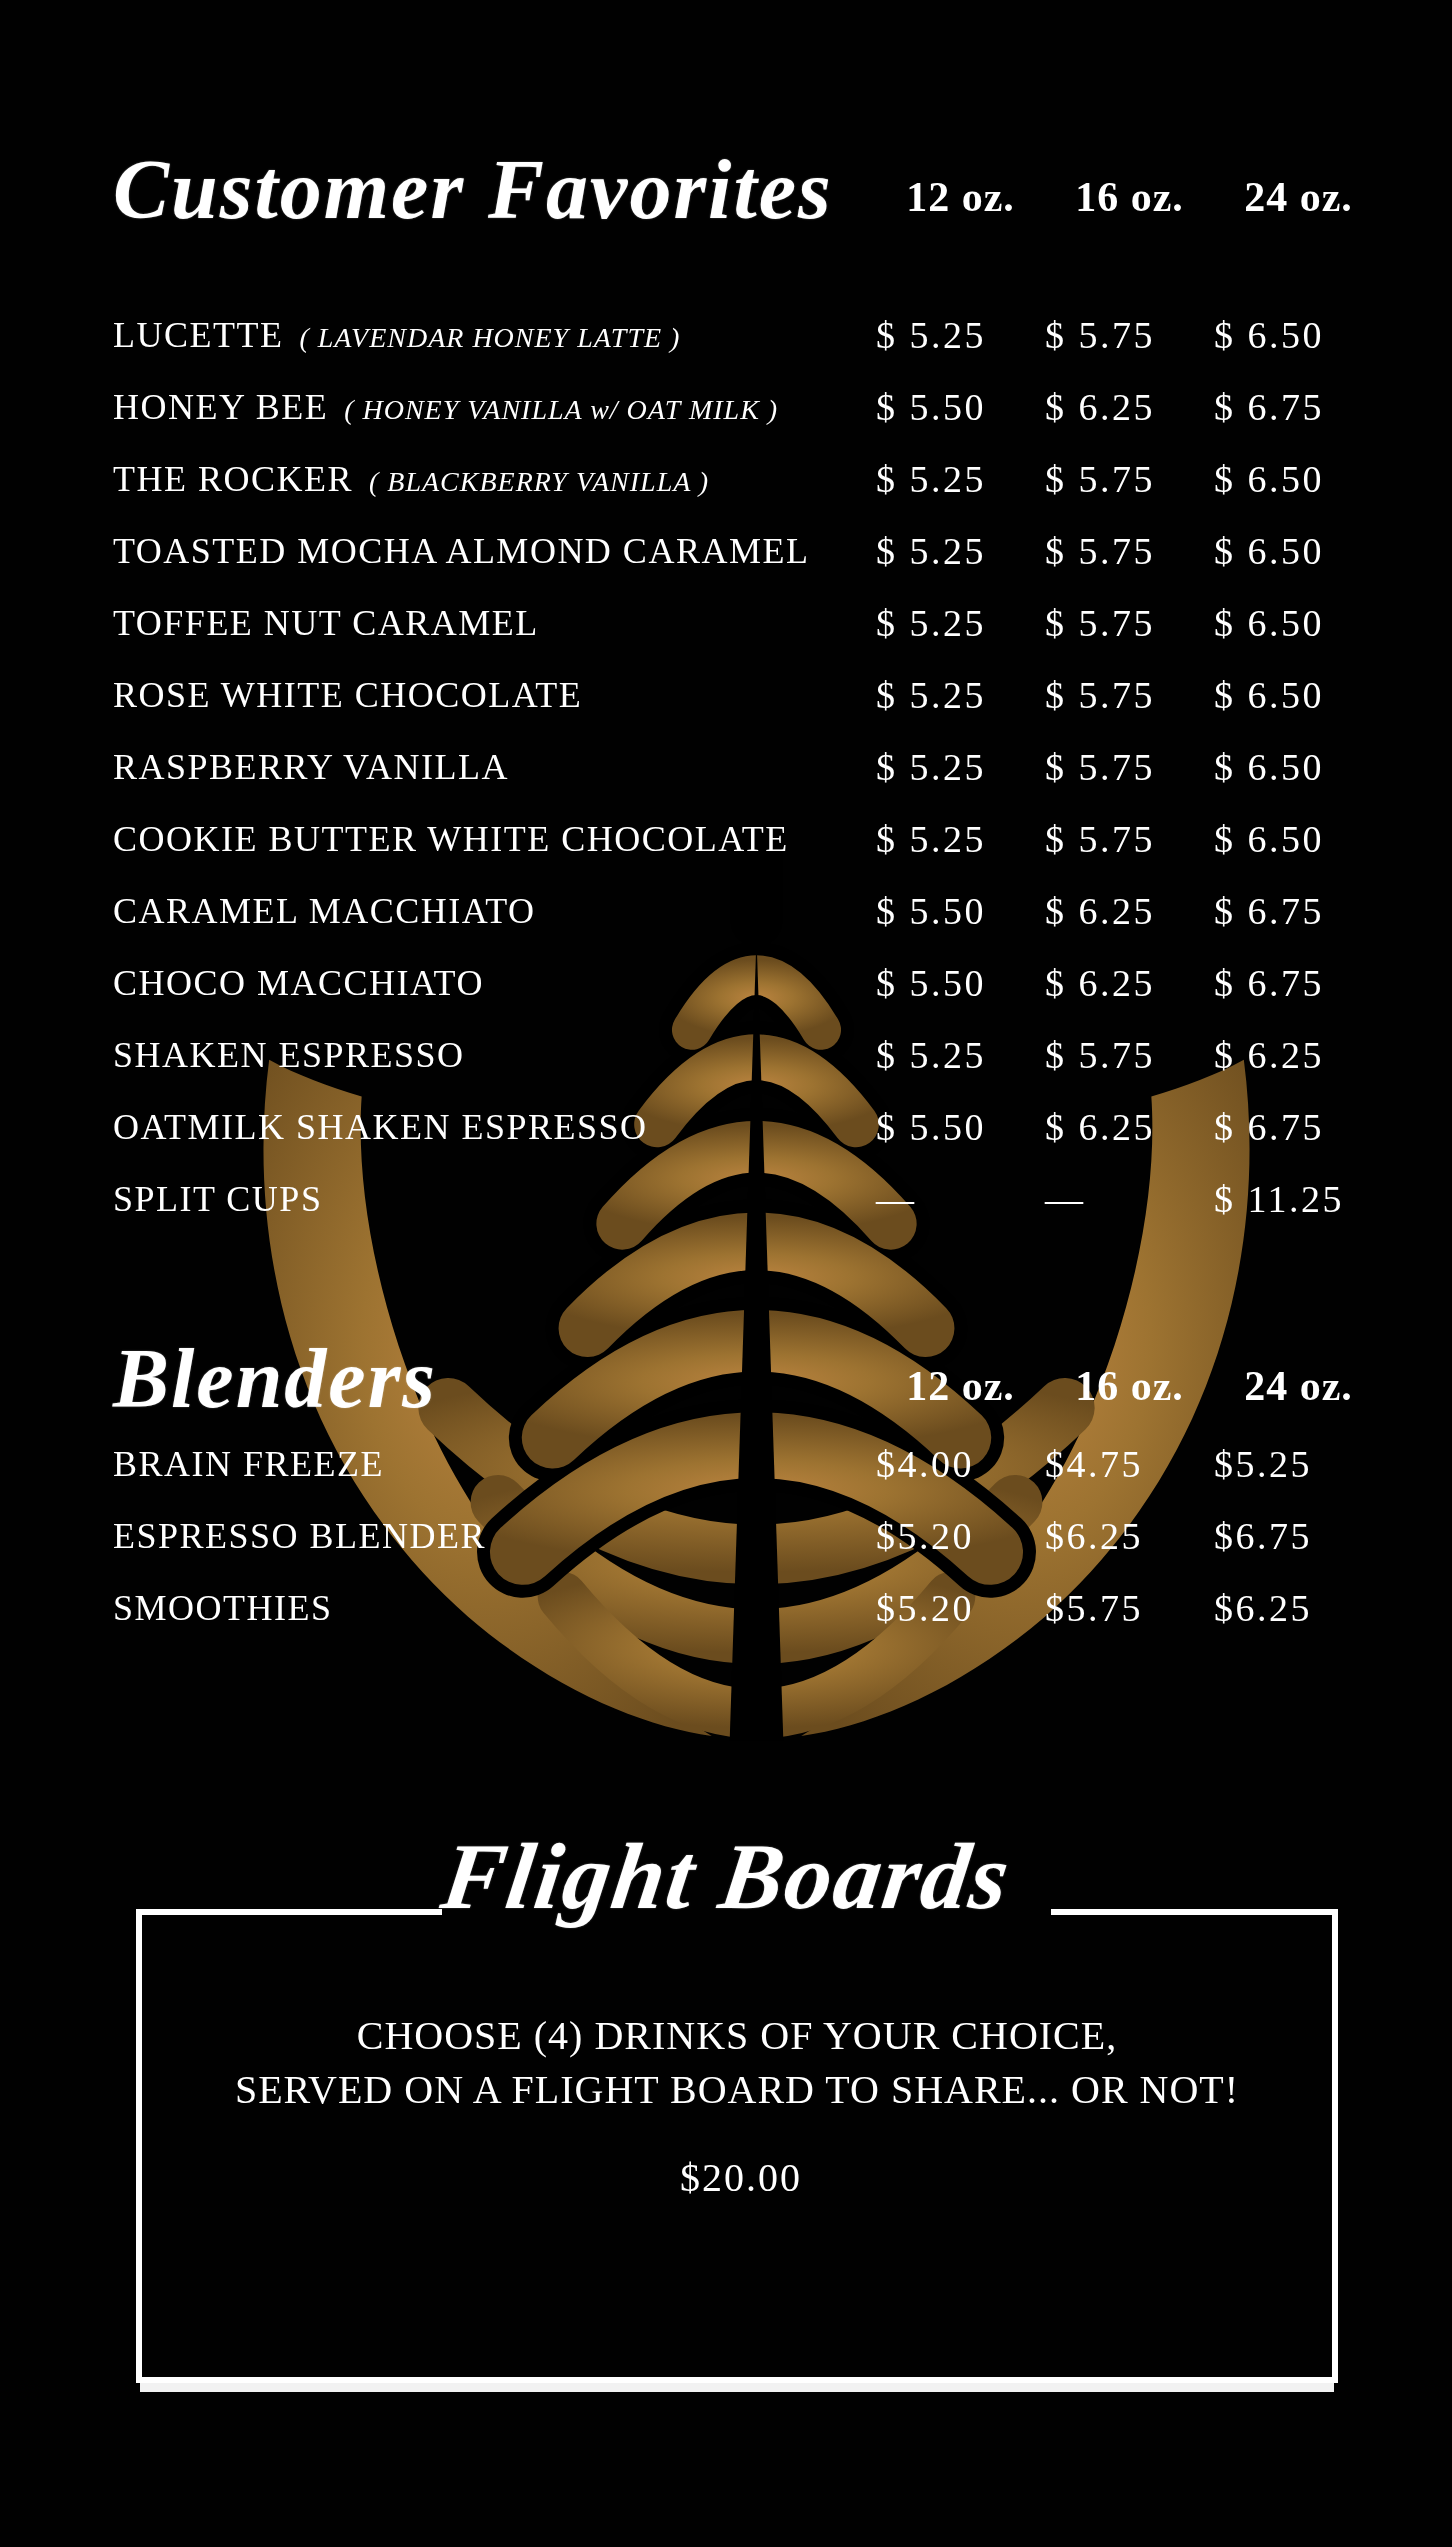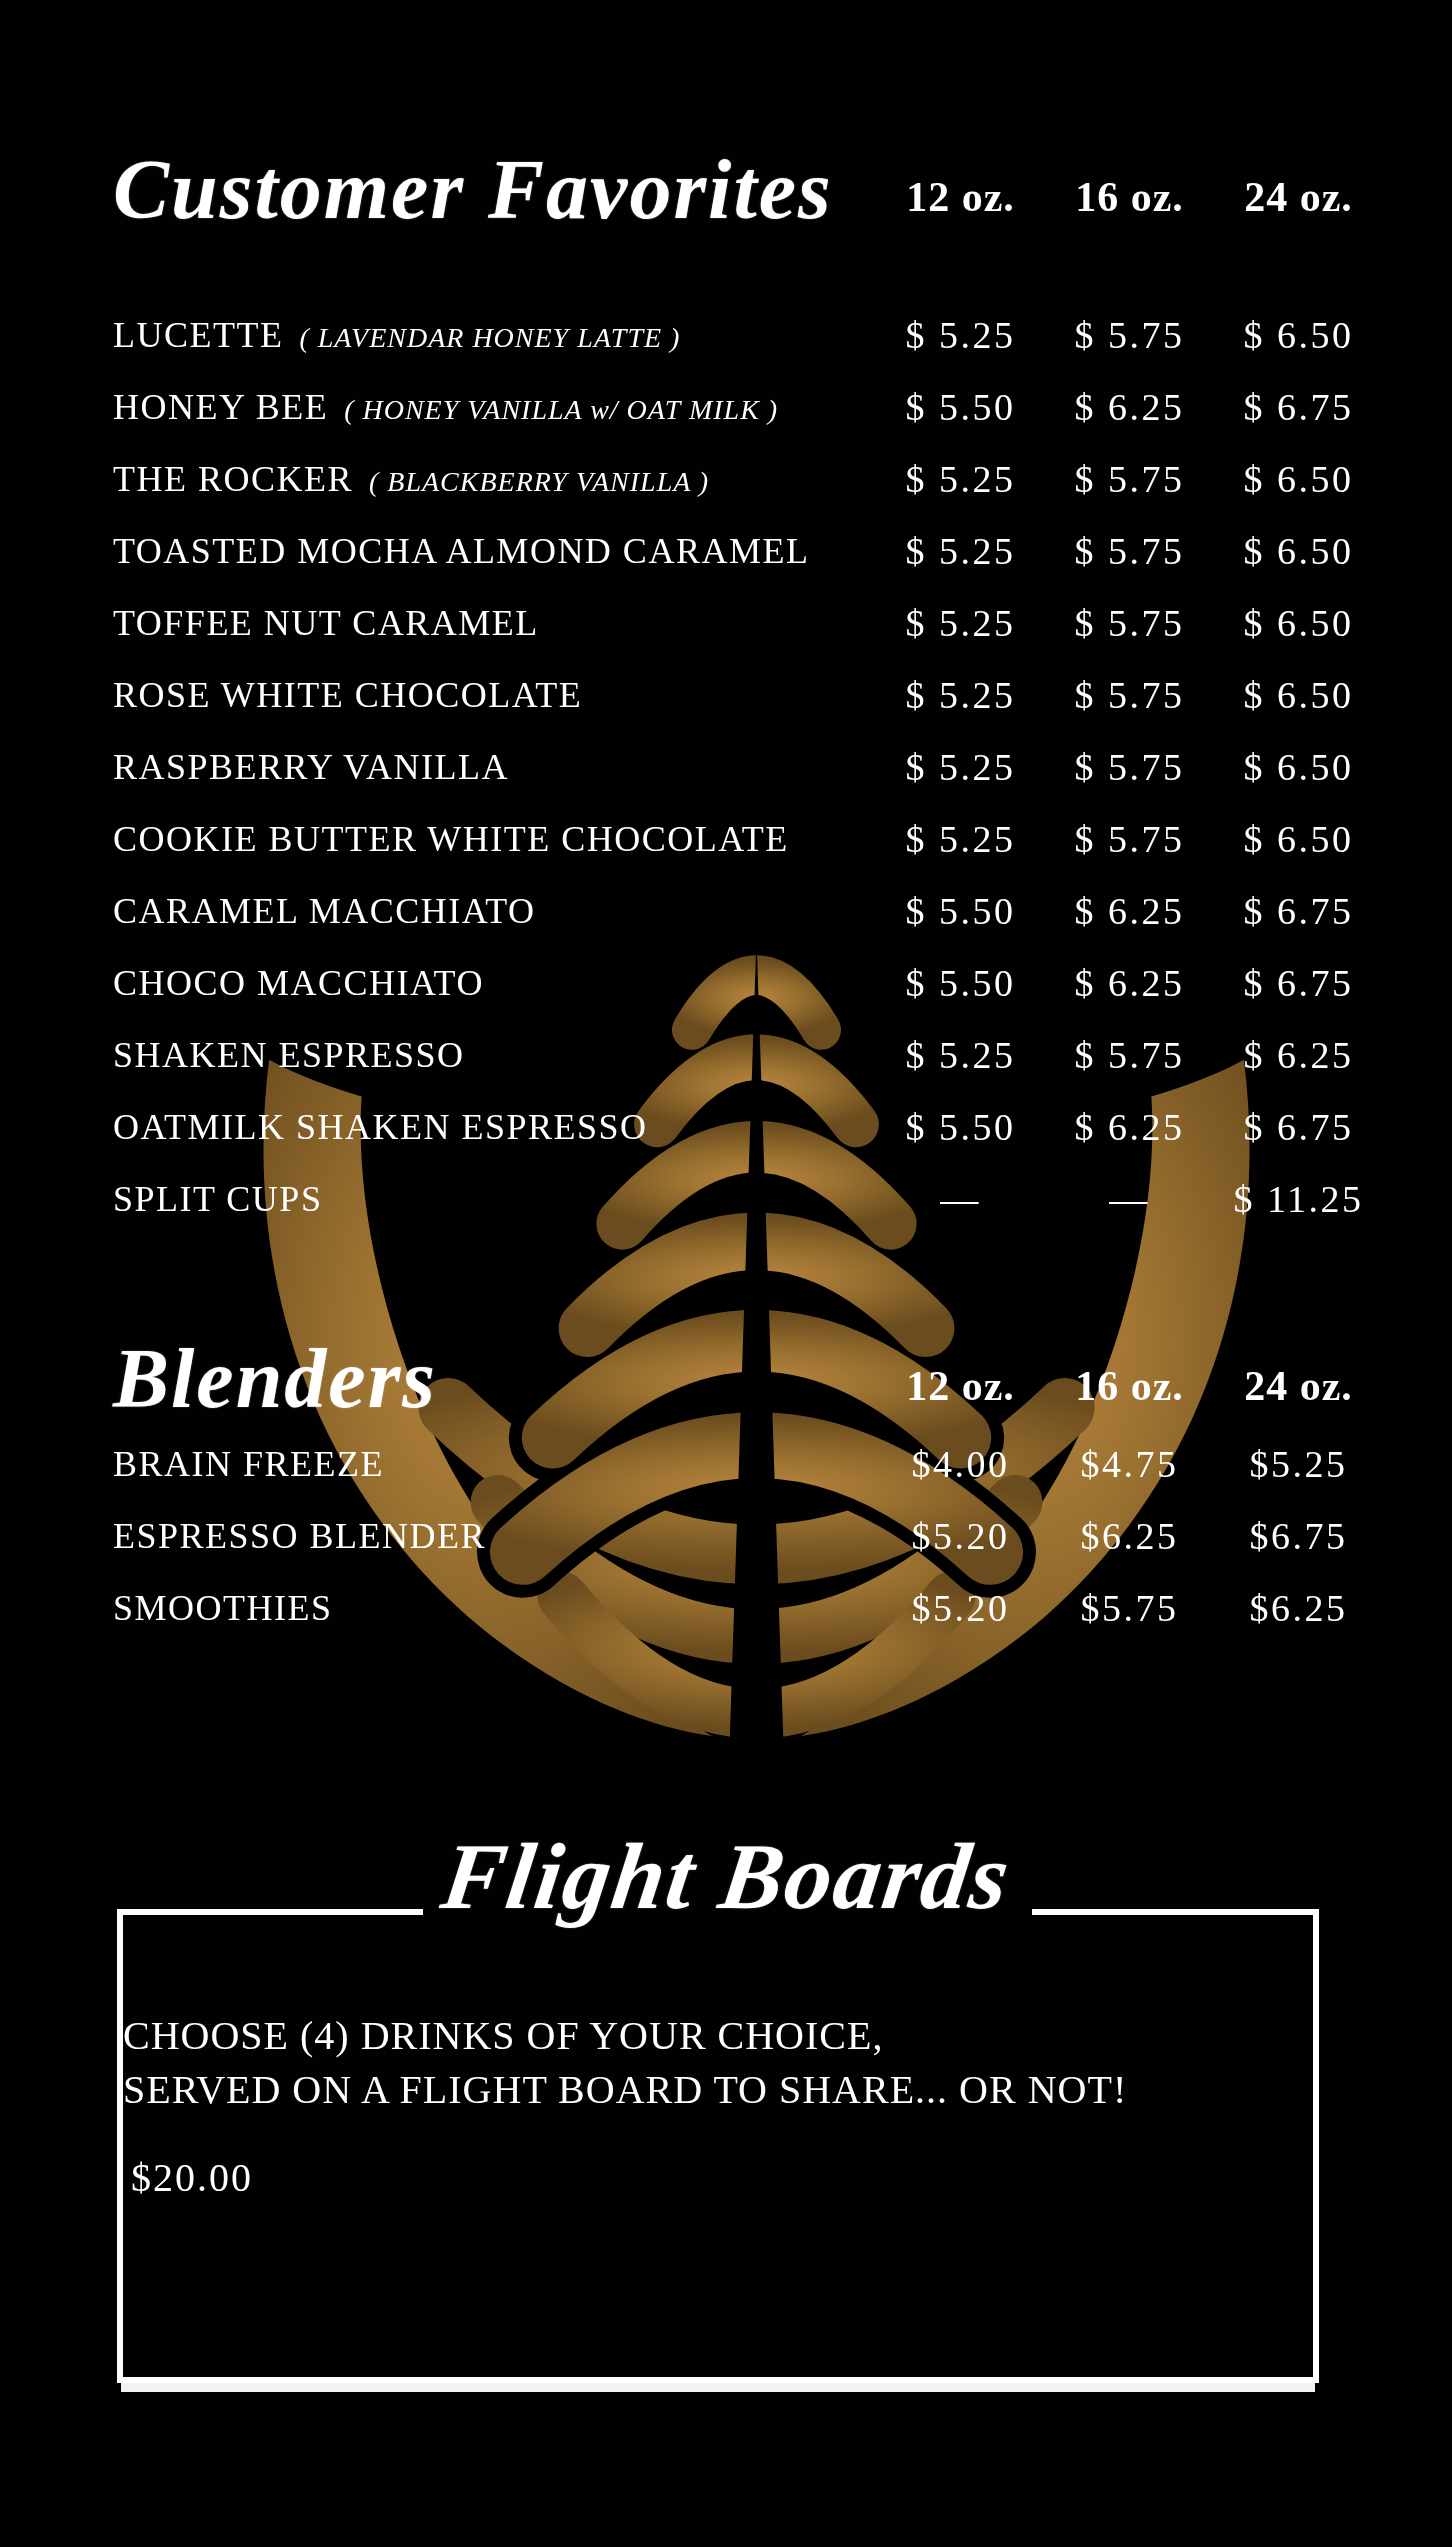--- a/index.html
+++ b/index.html
@@ -28,39 +28,39 @@
     width:169px; flex-shrink:0; text-align:center;
     font-size:42px; font-weight:700; padding-top:14px; letter-spacing:1px;
   }
   .rows { position:absolute; left:113px; width:1270px; z-index:2; }
   .row { height:72px; display:flex; align-items:center; }
   .name-cell { flex:1; min-width:0; display:flex; align-items:baseline; gap:16px; }
   .item-name { font-size:36px; letter-spacing:1.5px; white-space:nowrap; }
   .item-desc { font-size:28px; font-style:italic; letter-spacing:1px; white-space:nowrap; }
   .item-desc:empty { display:none; }
   .price-col {
-    width:169px; flex-shrink:0; text-align:center;
+    width:169px; flex-shrink:0; 
     font-size:38px; letter-spacing:2.5px; white-space:nowrap;
   }
 
   #fav-header   { top:100px; }
   #fav-rows     { top:299px; }
   #blend-header { top:1289px; }
   #blend-rows   { top:1428px; }
 
   
   .flight-heading {
     position:absolute; left:0; width:100%; top:1829px; text-align:center;
     font-size:94px; z-index:3;
   }
   .flight-box {
-    position:absolute; left:117px; top:1915px; width:1202px; height:468px;
+    position:absolute; left:136px; top:1915px; width:1202px; height:468px;
     border:6px solid #fff; border-top:none; box-sizing:border-box;
     box-shadow:0 13px 0 -4px #f2f2f2;
-    z-index:2;
+    text-align:center; z-index:2;
   }
   .flight-box::before, .flight-box::after {
     content:""; position:absolute; top:-6px; height:6px; background:#fff;
   }
   .flight-box::before { left:-6px;  width:306px; }
   .flight-box::after  { right:-6px; width:287px; }
   .fl { margin:0; font-size:40px; line-height:54px; letter-spacing:1px; }
   .flight-content { padding-top:94px; }
   .fl.note  { font-style:italic; margin-top:6px; letter-spacing:2px; }
   .fl.price-line { margin-top:34px; letter-spacing:2px;margin-left:8px; }

